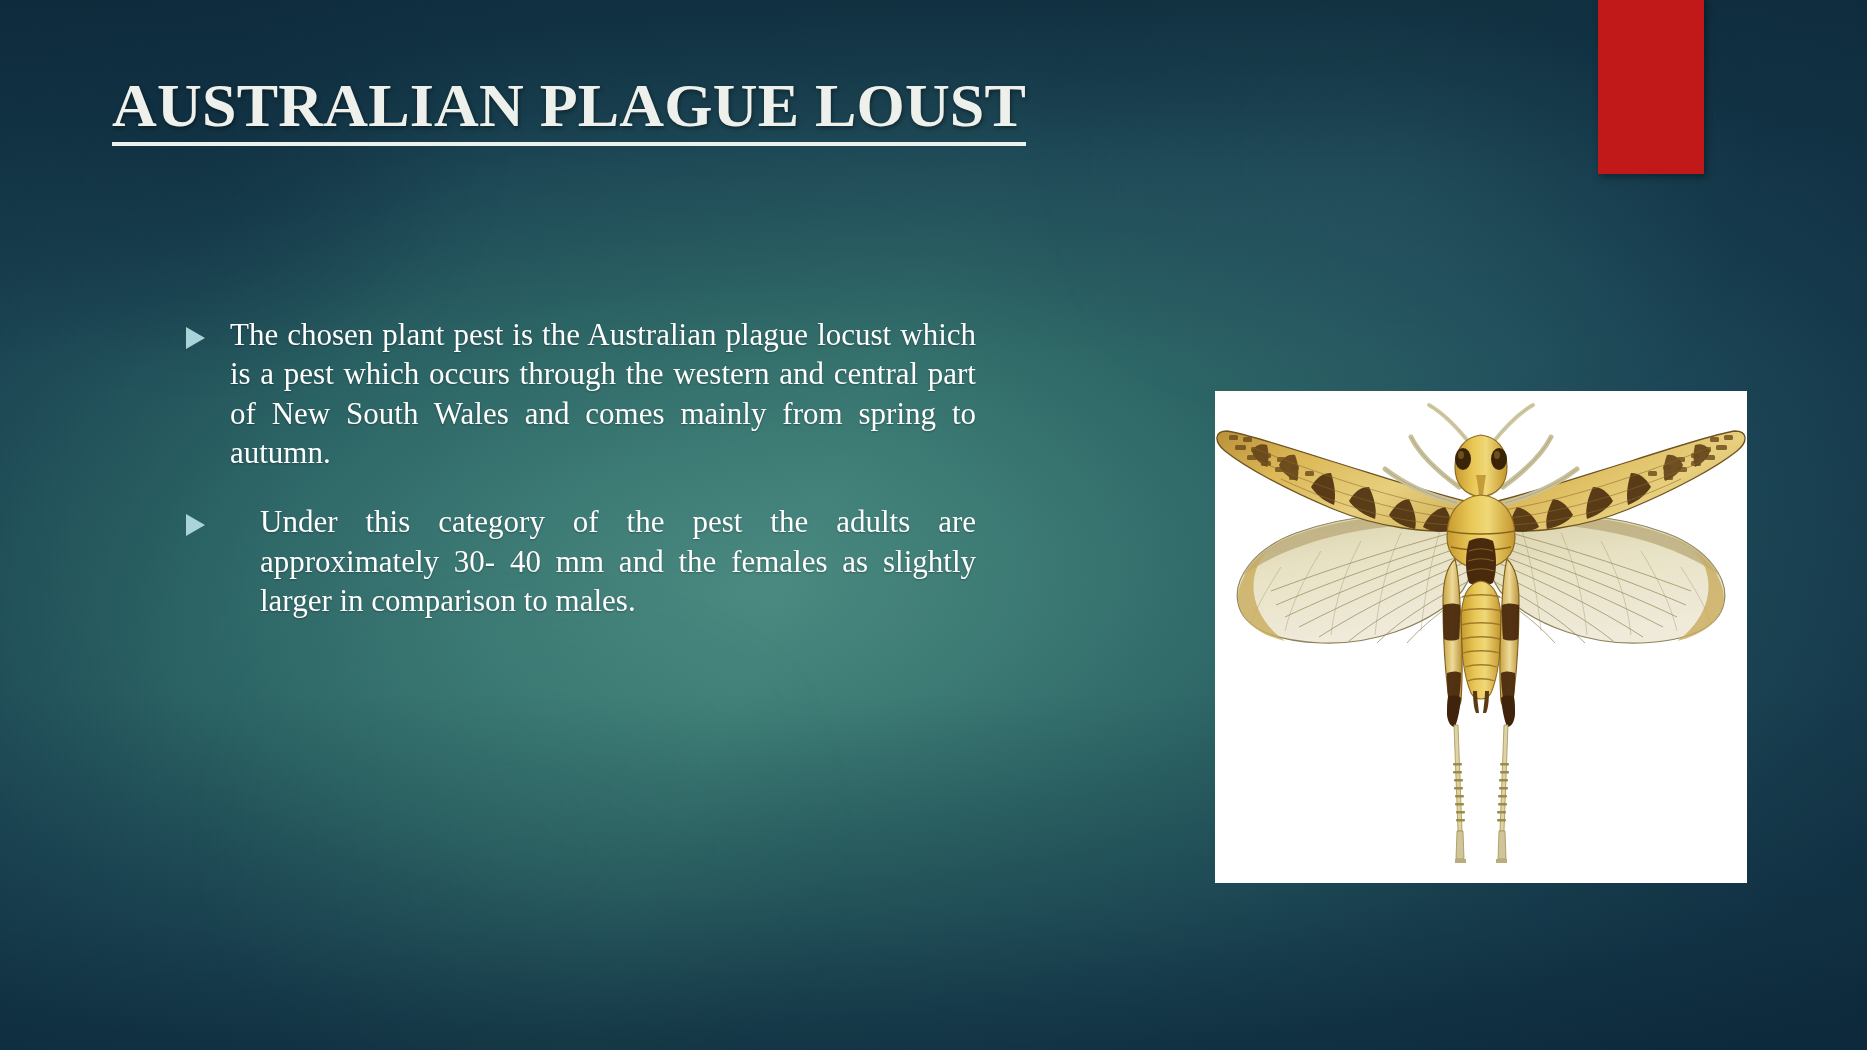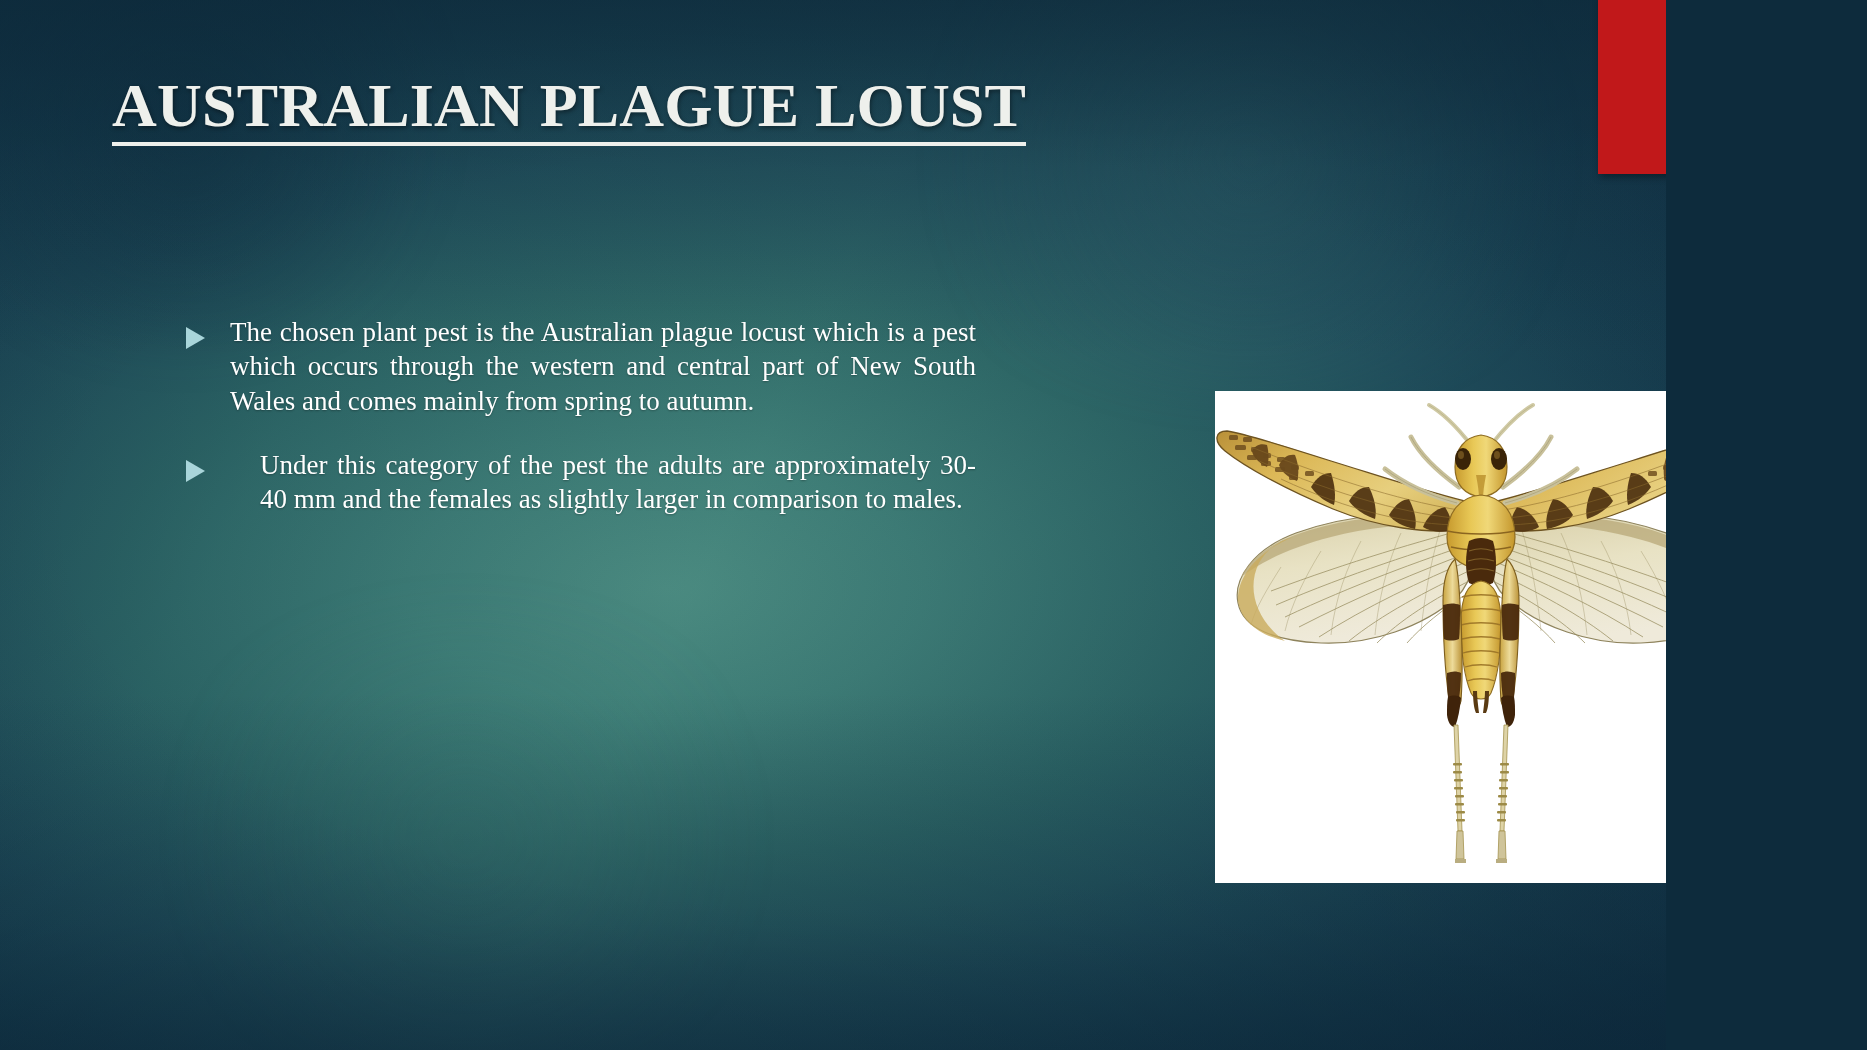--- a/index.html
+++ b/index.html
@@ -6,21 +6,21 @@
     margin: 0;
     padding: 0;
     background: #0d2b3c;
   }
   body {
     font-family: "Liberation Serif", "DejaVu Serif", serif;
   }
 
   #slide {
     position: relative;
-    width: 1666px;
+    width: 1867px;
     height: 1050px;
     overflow: hidden;
     background-color: #7f1d1d;
   }
 
   
   .bg-base {
     position: absolute;
     inset: 0;
     background:
@@ -143,21 +143,21 @@
     display: block;
     width: 0;
     height: 0;
     border-left: 19px solid #a9d5da;
     border-top: 11px solid transparent;
     border-bottom: 11px solid transparent;
   }
 
   .bullet-text {
     flex: 1 1 auto;
-    font-size: 27px;
+    font-size: 31px;
     line-height: 1.27;
     color: #ffffff;
     text-align: justify;
     text-justify: inter-word;
     text-shadow: 0 1px 2px rgba(0,0,0,0.30);
   }
 
   
   .picture {
     position: absolute;

